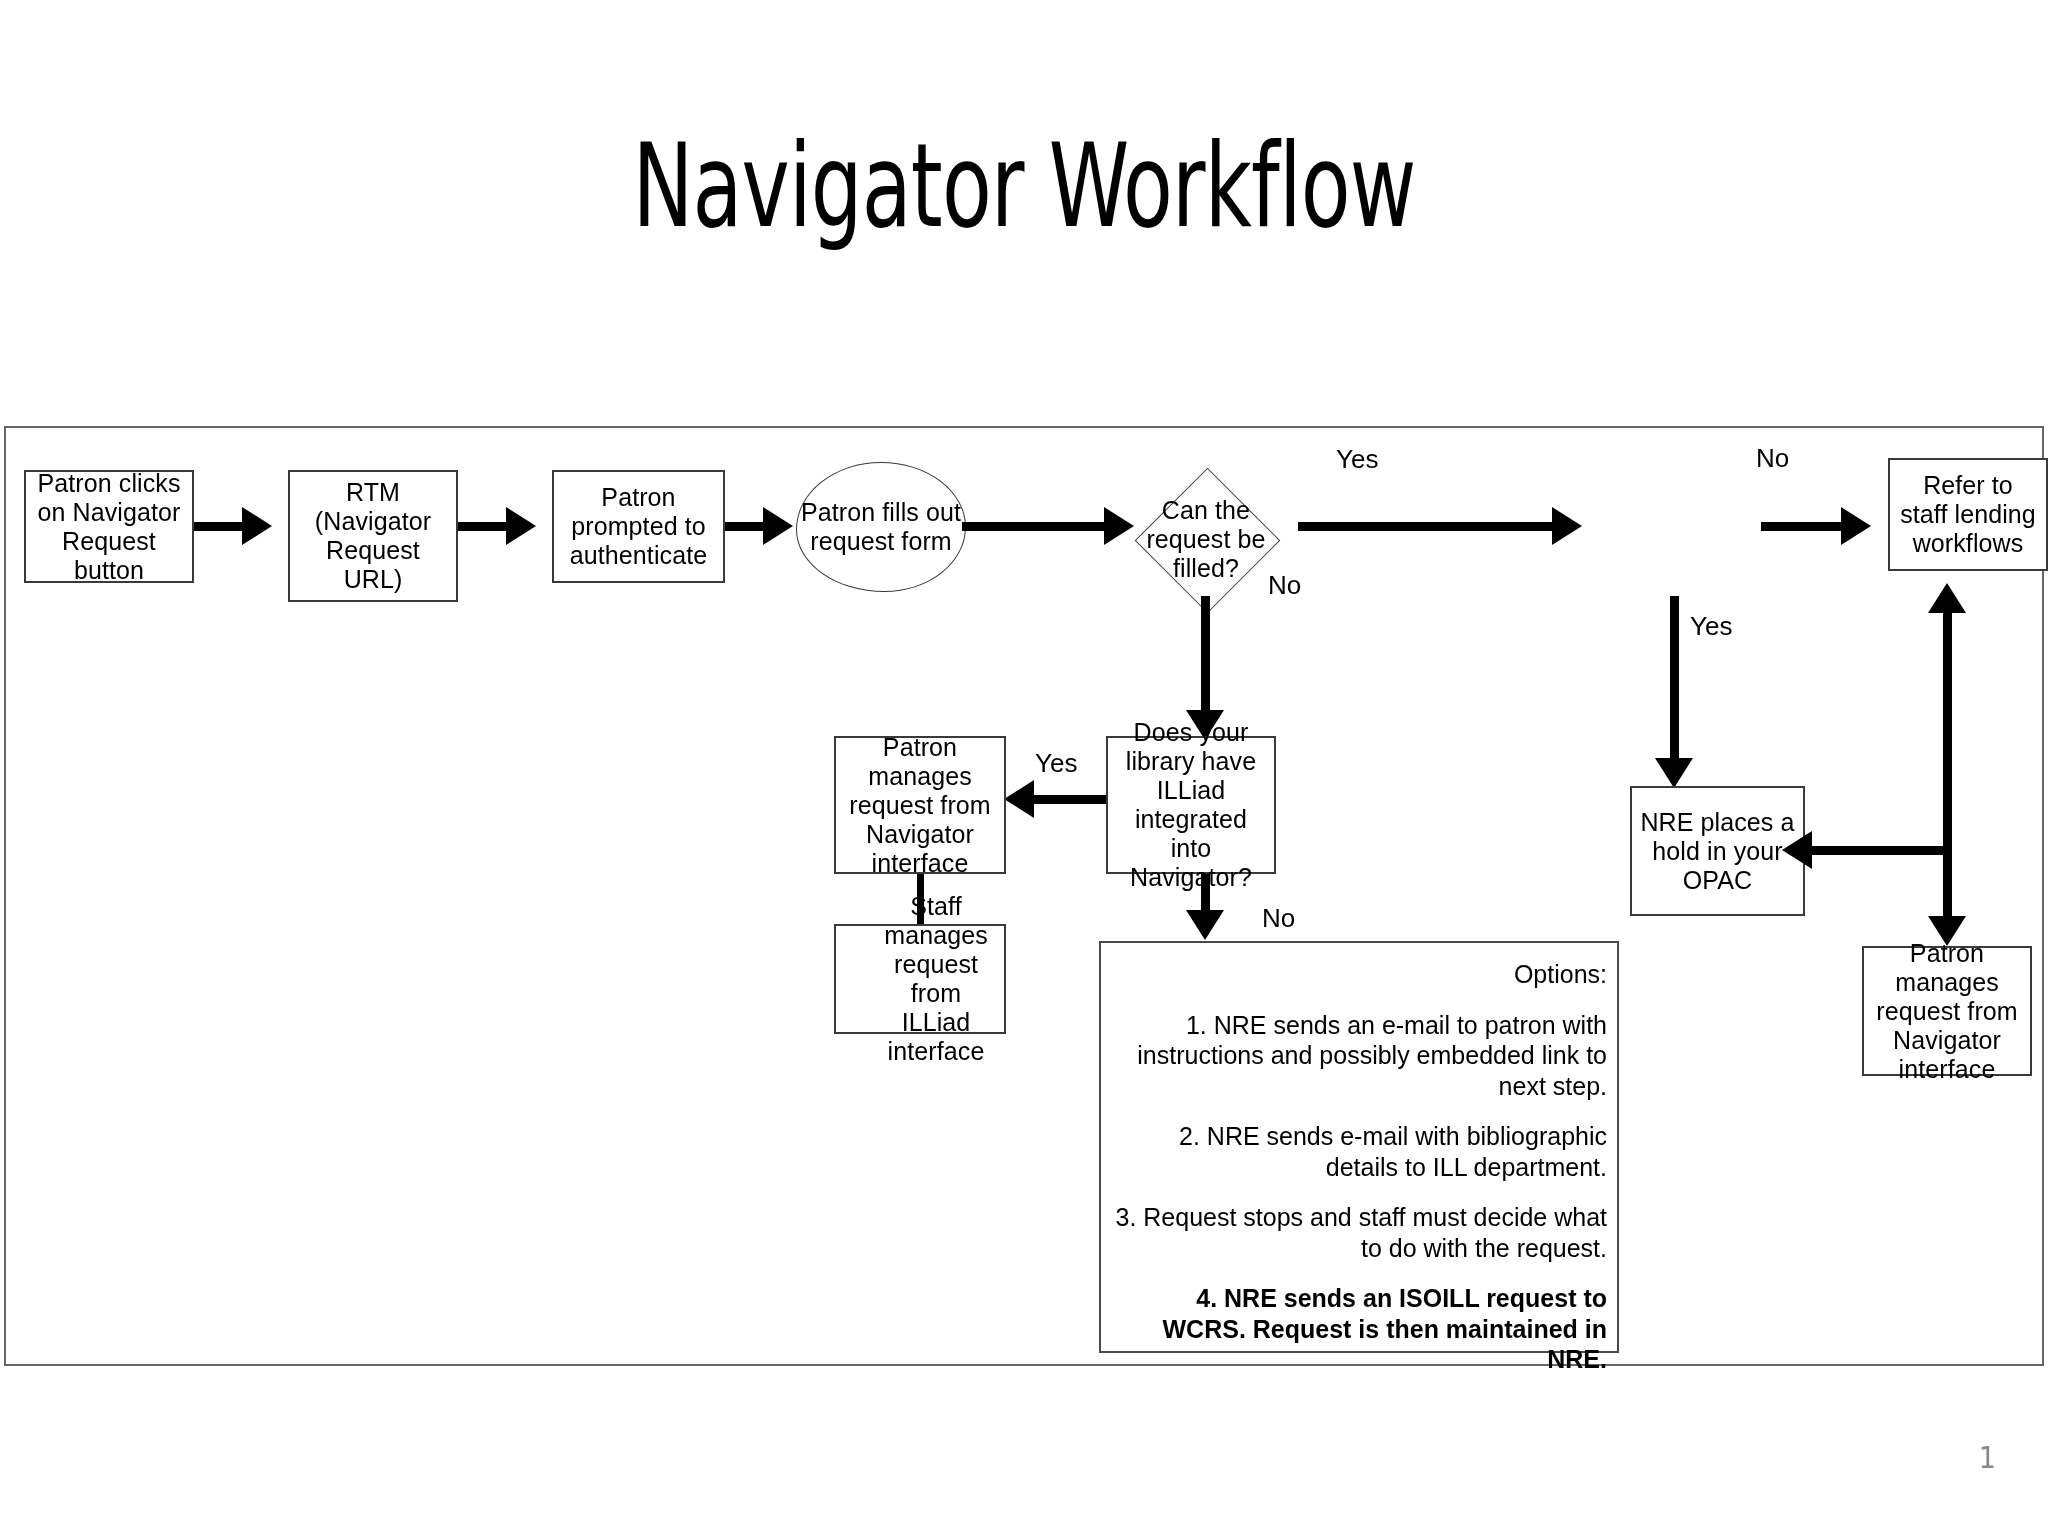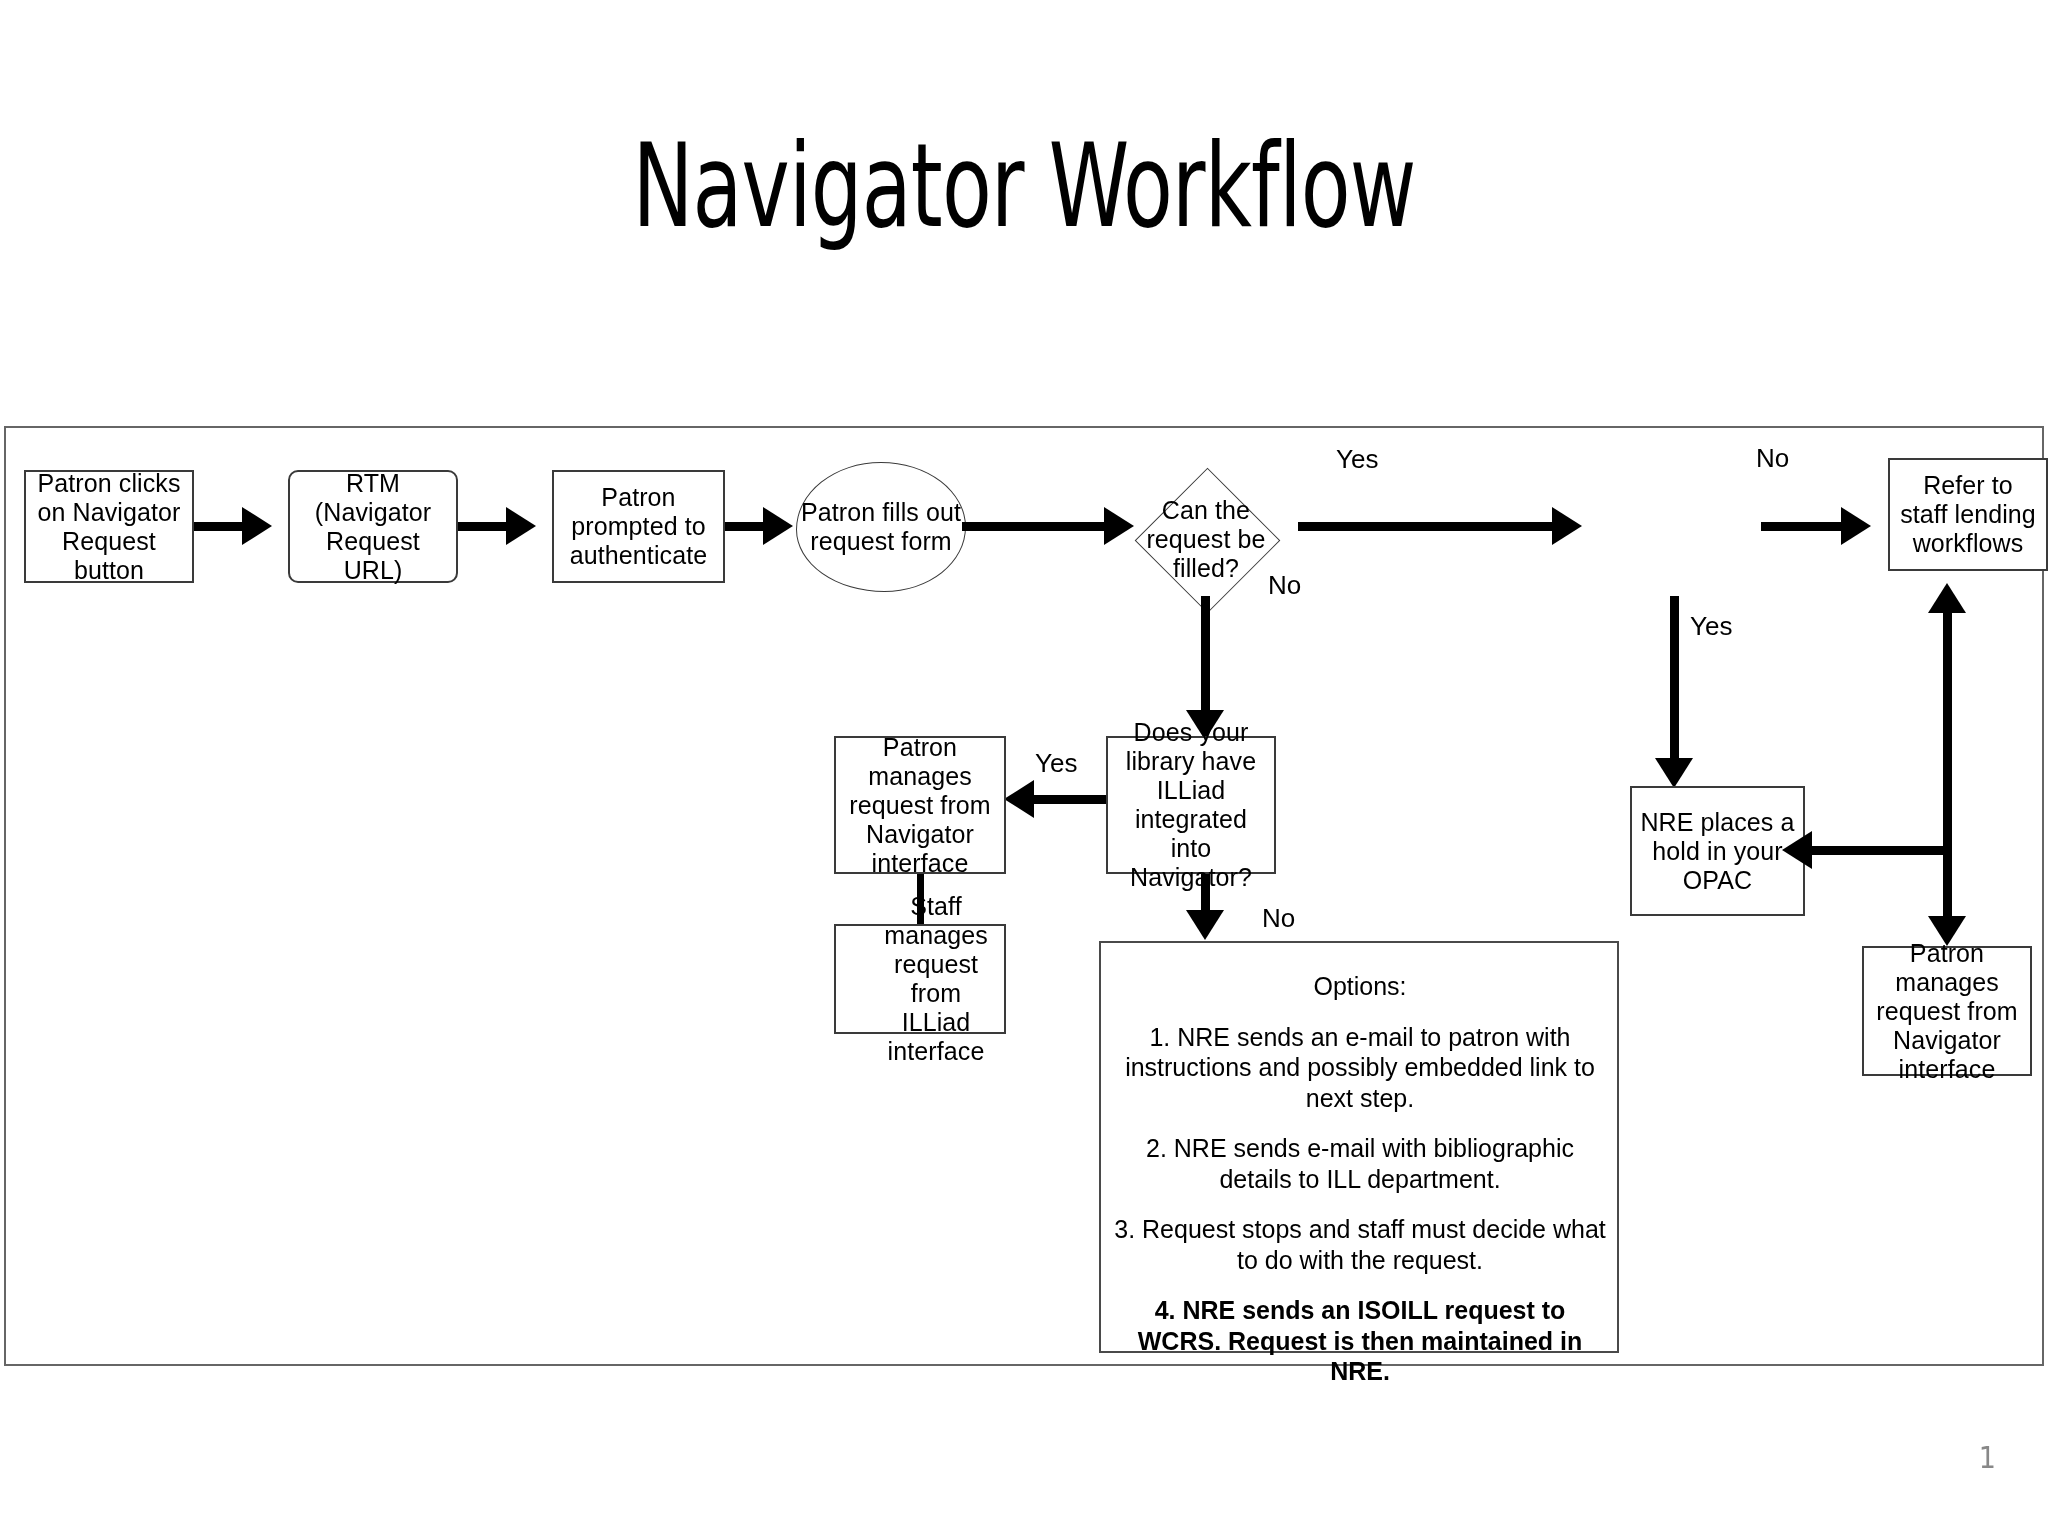--- a/index.html
+++ b/index.html
@@ -53,21 +53,21 @@
     position:absolute; left:0; top:0; right:0; bottom:0;
     border:1.6px solid #3a3a3a; border-radius:50% 50% 48% 52% / 52% 50% 50% 48%;
     background:#fff;
   }
   .oval .inner{ position:relative; z-index:2; }
 
   .optionsbox{
     position:absolute; box-sizing:border-box;
     border:2px solid #4a4a4a; background:#fff;
     font-size:25px; line-height:1.22; color:#000;
-    padding:28px 10px 10px 12px; text-align:center;
+    padding:16px 10px 10px 12px; text-align:right;
   }
   .optionsbox p{ margin:0 0 20px 0; }
   .optionsbox p:last-child{ margin-bottom:0;font-weight:bold; }
 
   .elabel{
     position:absolute; font-size:26px; color:#000; white-space:nowrap;
   }
 
   
   .ln{ position:absolute; background:#000000; }
@@ -91,21 +91,21 @@
   <div id="frame">
     <div id="canvas">
 
       <div class="node box" style="left:18px; top:42px; width:170px; height:113px;">
         <span class="inner">Patron clicks on Navigator Request button</span>
       </div>
 
       <div class="ln hln" style="left:188px; top:94px; width:52px;"></div>
       <div class="arrow ar-r" style="left:236px; top:79px;"></div>
 
-      <div class="node box" style="left:282px; top:42px; width:170px; height:113px;border-radius:10px;">
+      <div class="node box" style="left:282px; top:42px; width:170px; height:132px;">
         <span class="inner">RTM (Navigator Request URL)</span>
       </div>
 
       <div class="ln hln" style="left:452px; top:94px; width:52px;"></div>
       <div class="arrow ar-r" style="left:500px; top:79px;"></div>
 
       <div class="node box" style="left:546px; top:42px; width:173px; height:113px;">
         <span class="inner">Patron prompted to authenticate</span>
       </div>
 

